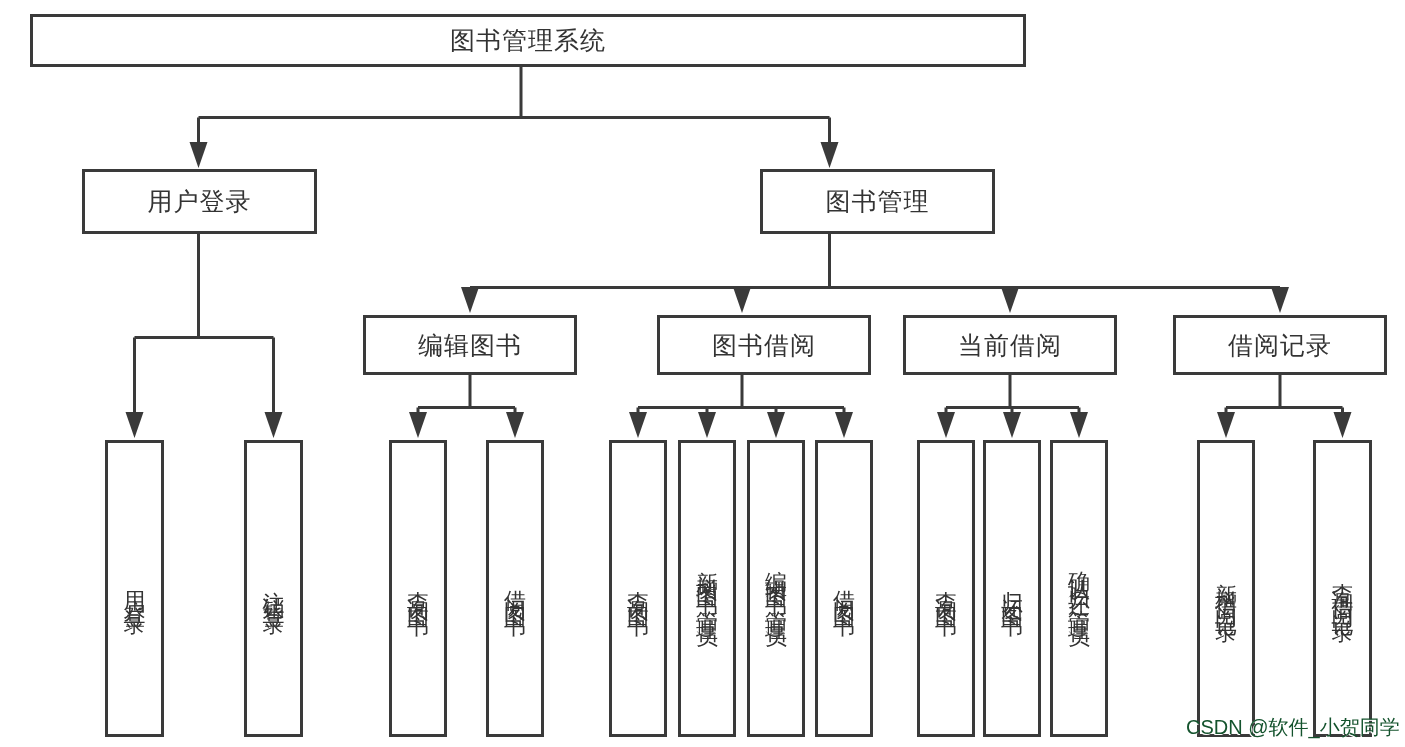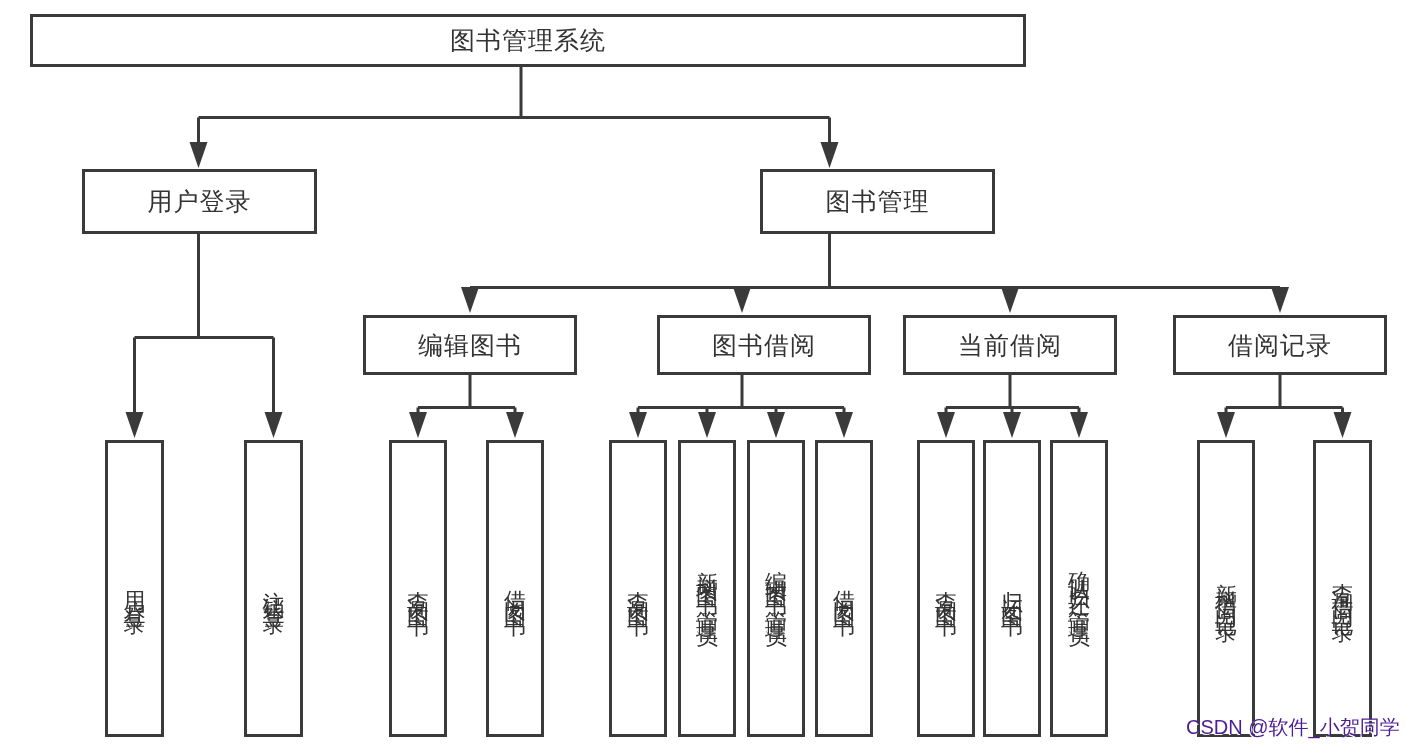--- a/index.html
+++ b/index.html
@@ -41,21 +41,21 @@
     text-orientation: mixed;
     font-size: 22px;
     letter-spacing: 8px;
     line-height: 1;
   }
   .watermark {
     position: absolute;
     left: 1186px;
     top: 714px;
     font-size: 20px;
-    color: #4c1d95;
+    color: #14532d;
     text-shadow: -1px 1px 0 #ffffff;
     white-space: nowrap;
     z-index: 5;
   }
 </style>
 </head>
 <body>
 
 <div class="canvas">
 

